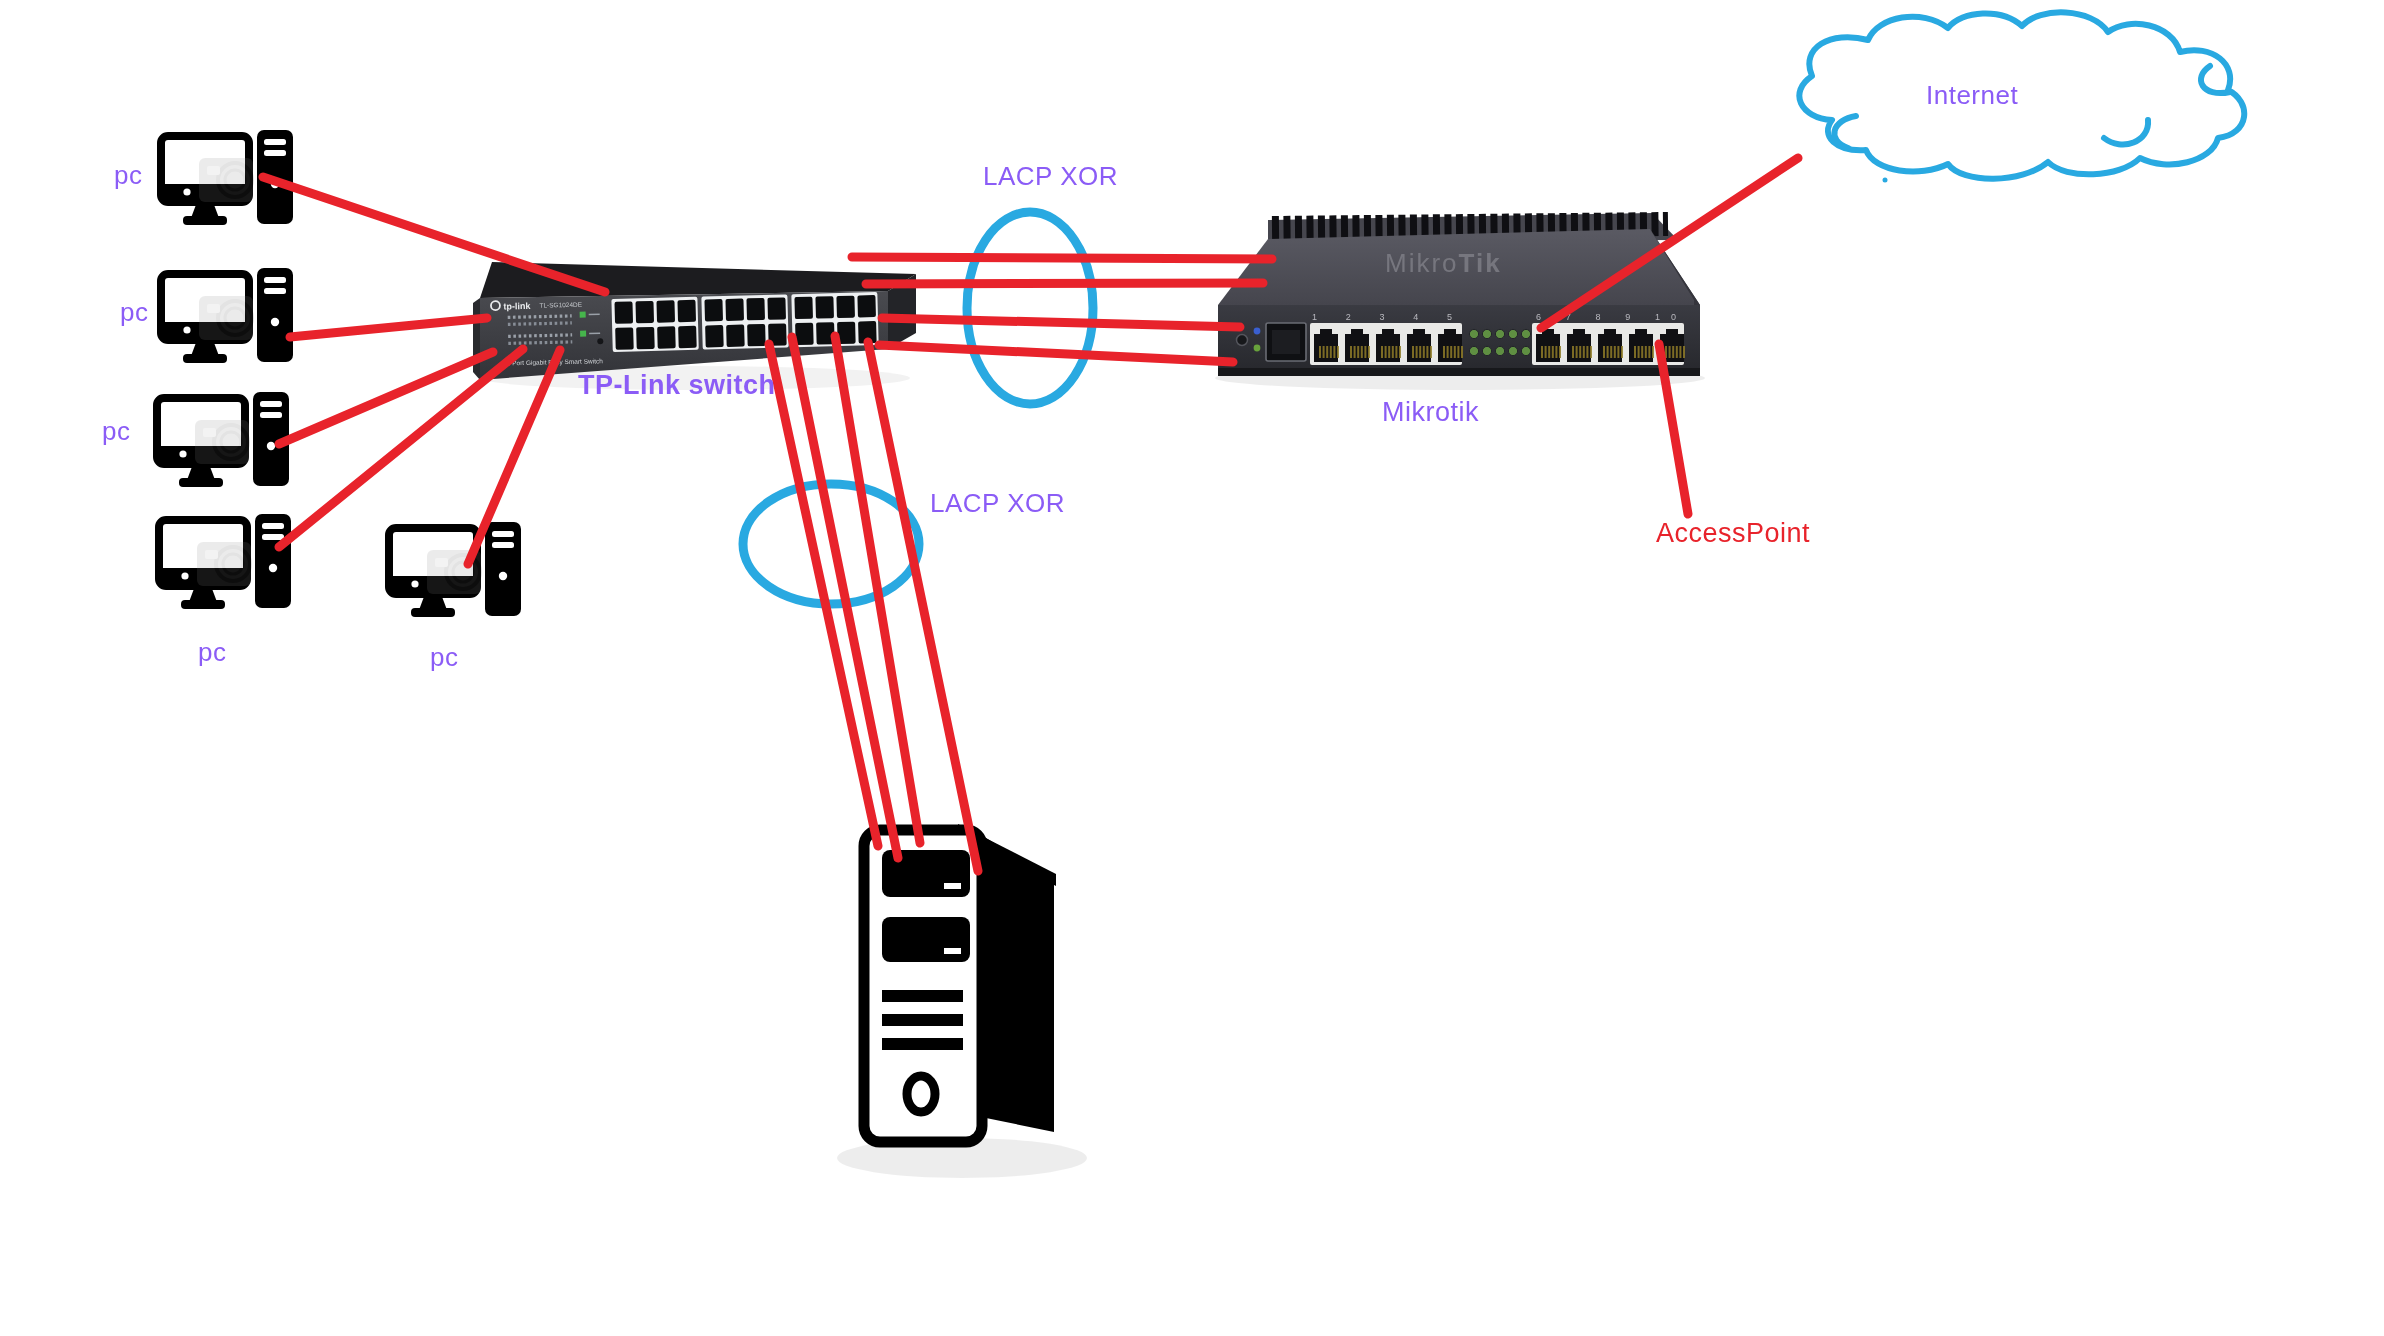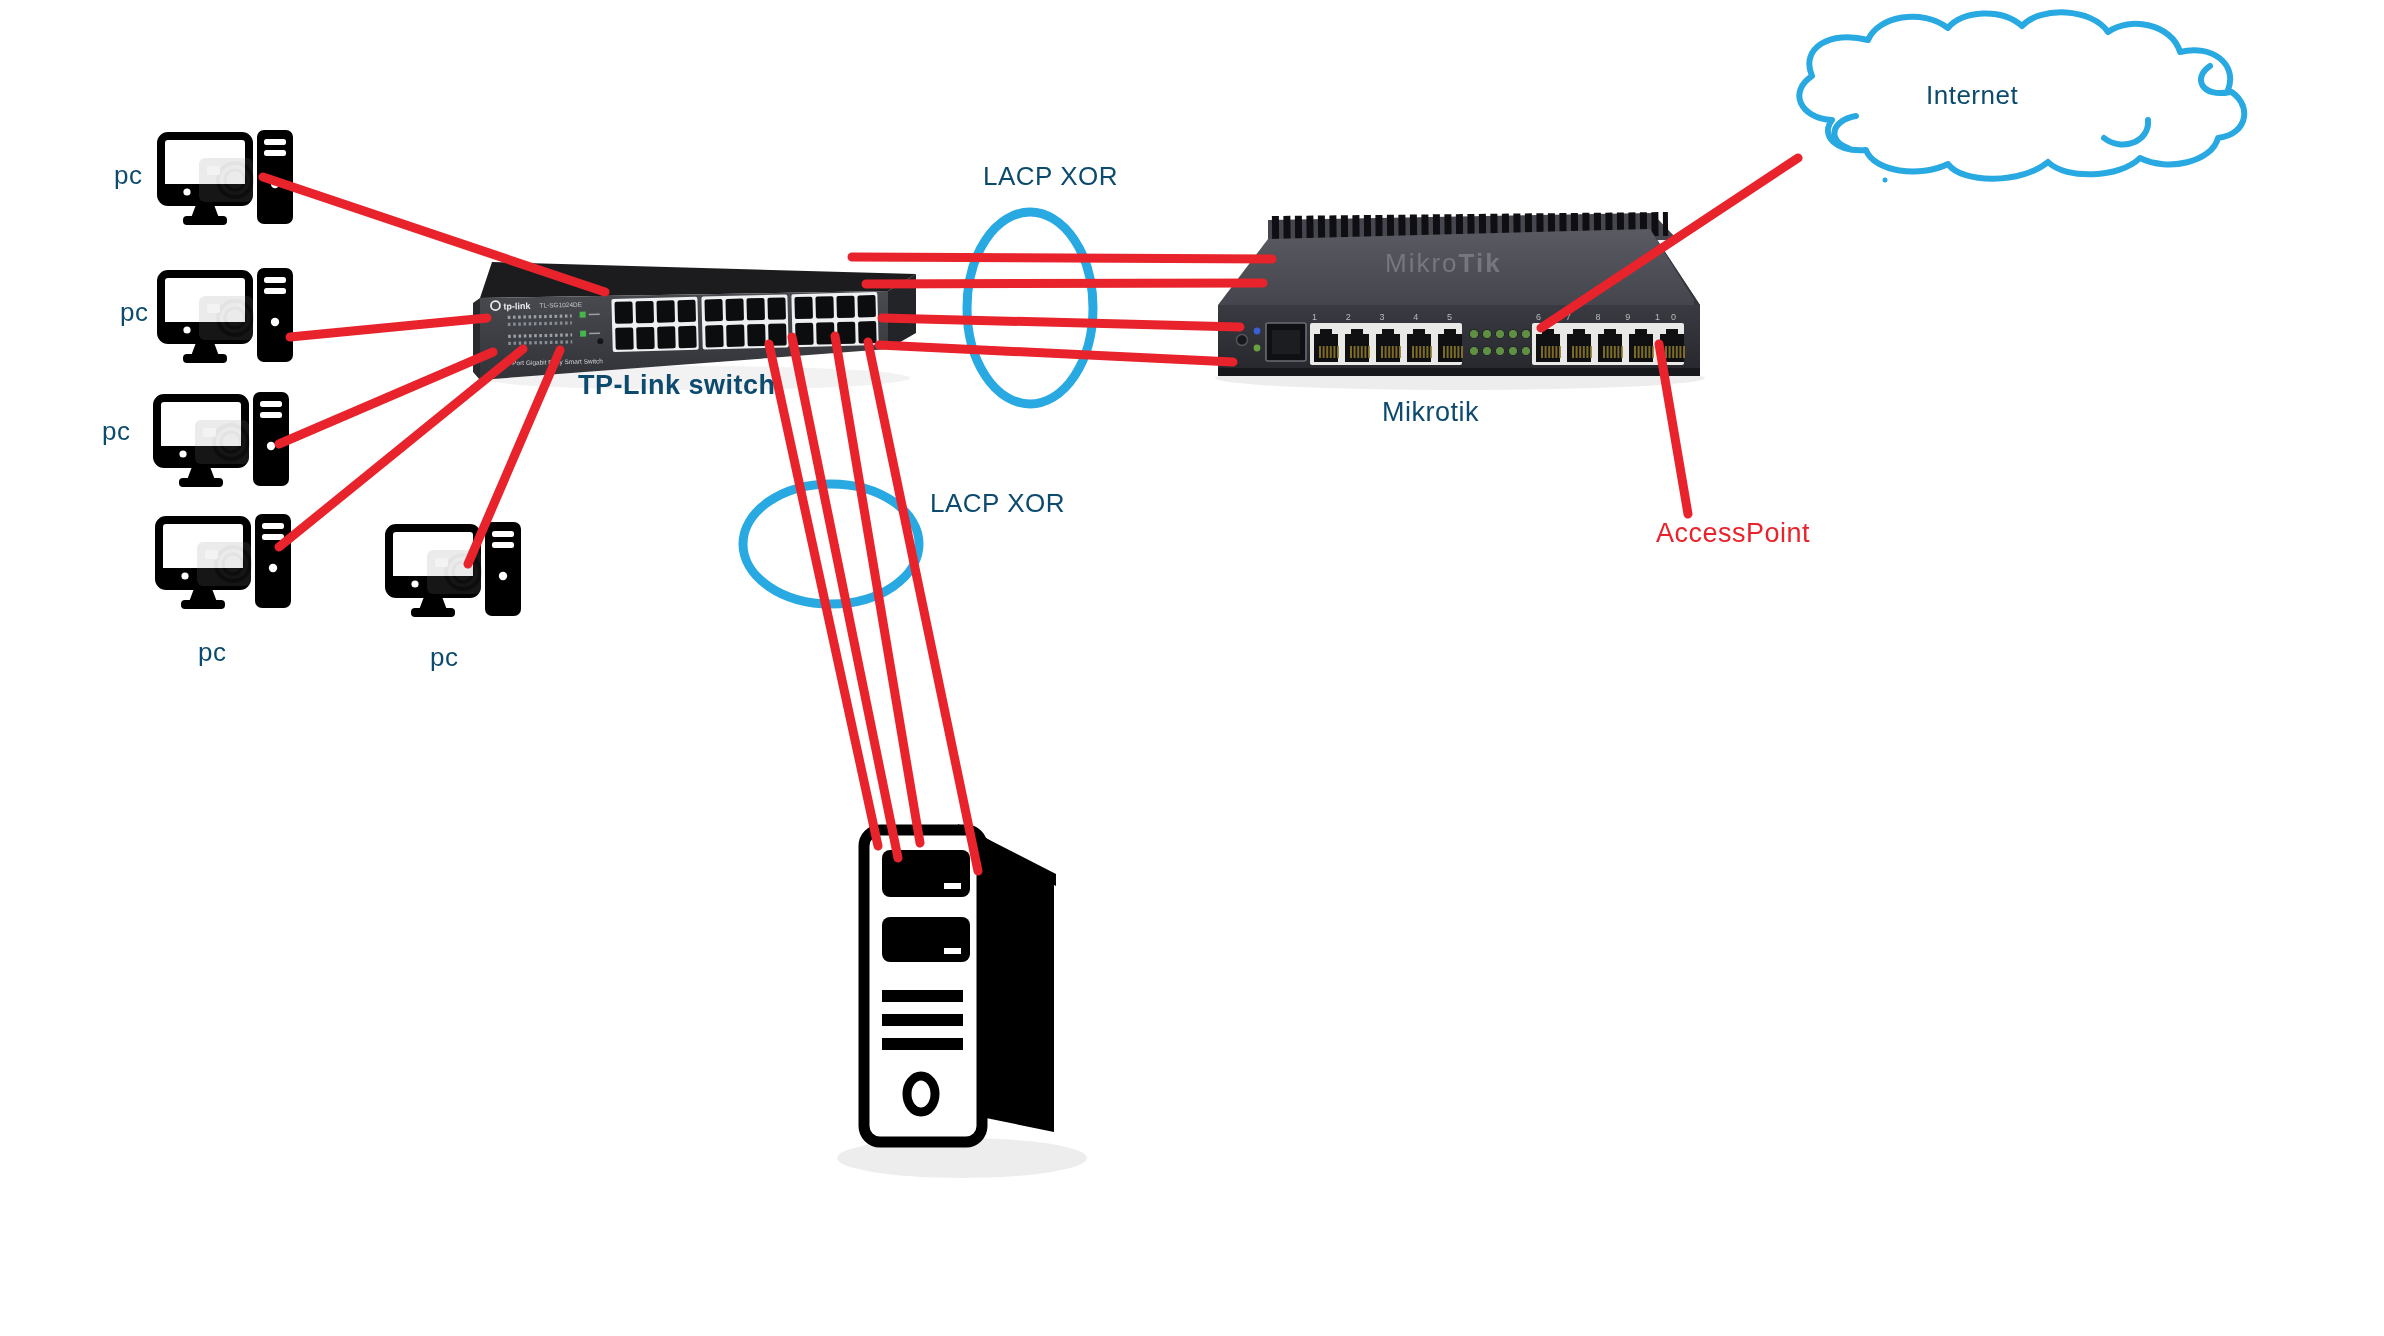--- a/index.html
+++ b/index.html
@@ -1,19 +1,19 @@
 <!DOCTYPE html>
 <html><head>
 <meta charset="utf-8">
 <style>
   html,body{margin:0;padding:0;background:#fff;}
   #stage{position:relative;width:2384px;height:1336px;background:#ffffff;overflow:hidden;
          font-family:"Liberation Sans", sans-serif;}
   #stage svg.canvas{position:absolute;left:0;top:0;}
-  .lbl{position:absolute;color:#0c4a6e;font-size:26px;white-space:nowrap;letter-spacing:0.5px;}
+  .lbl{position:absolute;color:#8b5cf6;font-size:26px;white-space:nowrap;letter-spacing:0.5px;}
   .lbl.red{color:#e8232b;text-align:right;}
   .lbl.big{font-size:27px;}
 </style>
 </head>
 <body>
 
 <div id="stage">
 
 <svg class="canvas" width="2384" height="1336" viewBox="0 0 2384 1336">
 

